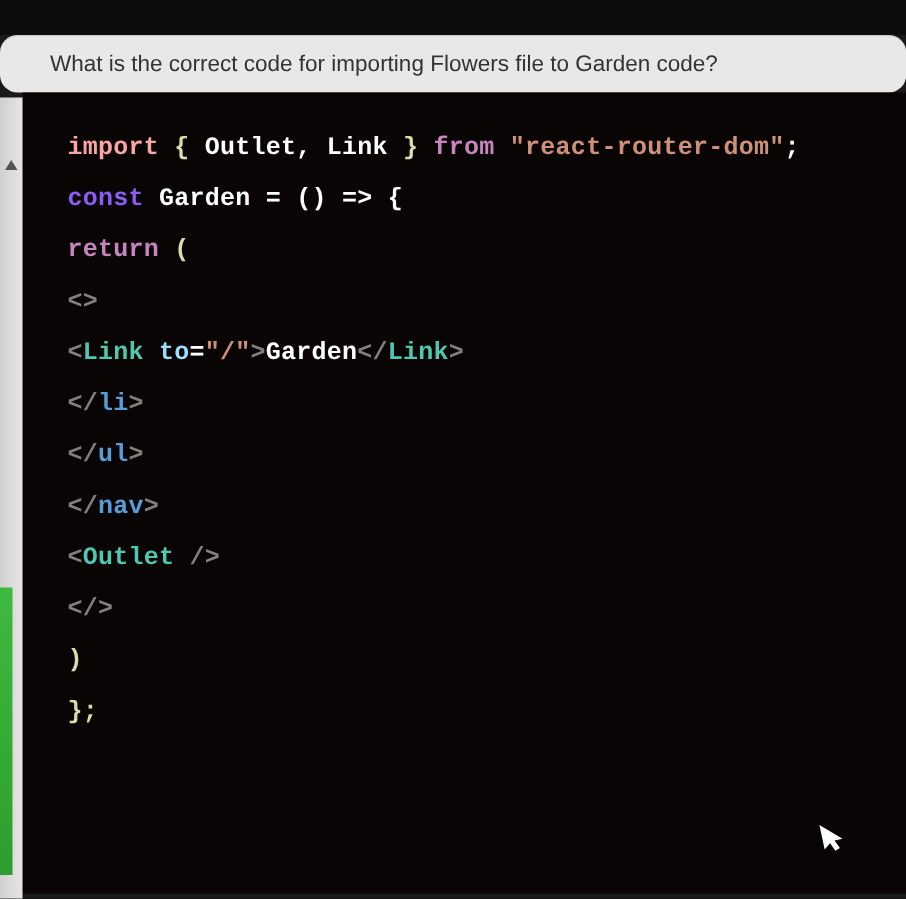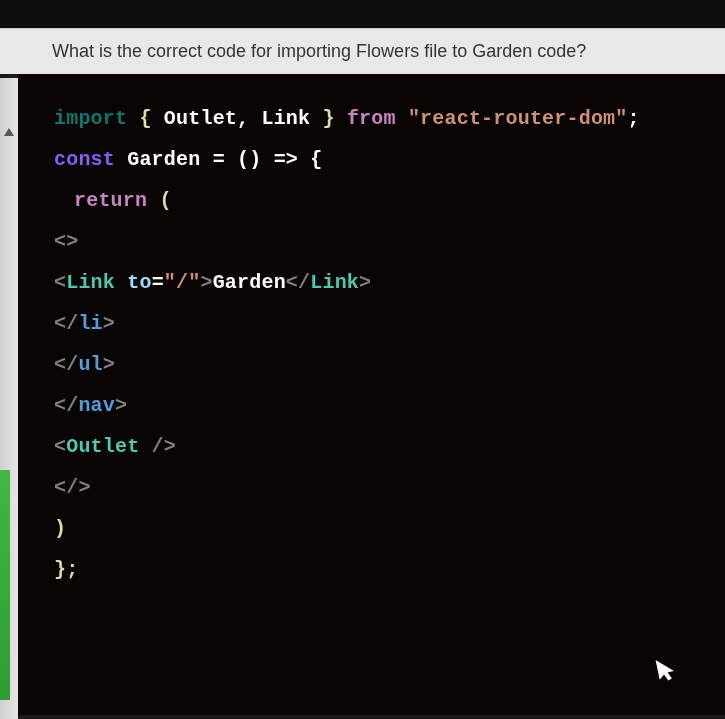--- a/index.html
+++ b/index.html
@@ -11,42 +11,43 @@
     overflow: hidden;
     position: relative;
   }
   .top-banner {
     background: #0d0d0d;
     height: 28px;
     width: 100%;
   }
   .question-bar {
     background: #e8e8e8;
-    padding: 12px 28px 12px 52px;
+    padding: 12px 28px 12px 40px;
     color: #333;
     font-size: 18px;
     border-top: 1px solid #ccc;
+    border-radius: 14px;
   }
   .code-panel {
     background: #0a0505;
     margin: 0 0 0 18px;
     padding: 24px 20px 20px 36px;
     height: calc(100% - 78px);
     font-family: Consolas, 'Courier New', monospace;
     font-size: 20px;
     font-weight: 600;
     line-height: 2.05;
     color: #fff;
     letter-spacing: 0.2px;
   }
   .code-line { white-space: pre; }
-  .kw-import { color: #0f766e; }
+  .kw-import { color: #fca5a5; }
   .kw-from { color: #c586c0; }
   .kw-const { color: #8b5cf6; }
-  .kw-return { color: #c586c0; margin-left: 20px; }
+  .kw-return { color: #c586c0; }
   .brace { color: #dcdcaa; }
   .ident { color: #fff; }
   .string { color: #ce9178; }
   .tag-open { color: #808080; }
   .tag-name-html { color: #569cd6; }
   .attr-name { color: #9cdcfe; }
   .eq { color: #fff; }
   .link-tag { color: #4ec9b0; }
   .outlet-tag { color: #4ec9b0; }
   .text-white { color: #fff; }

